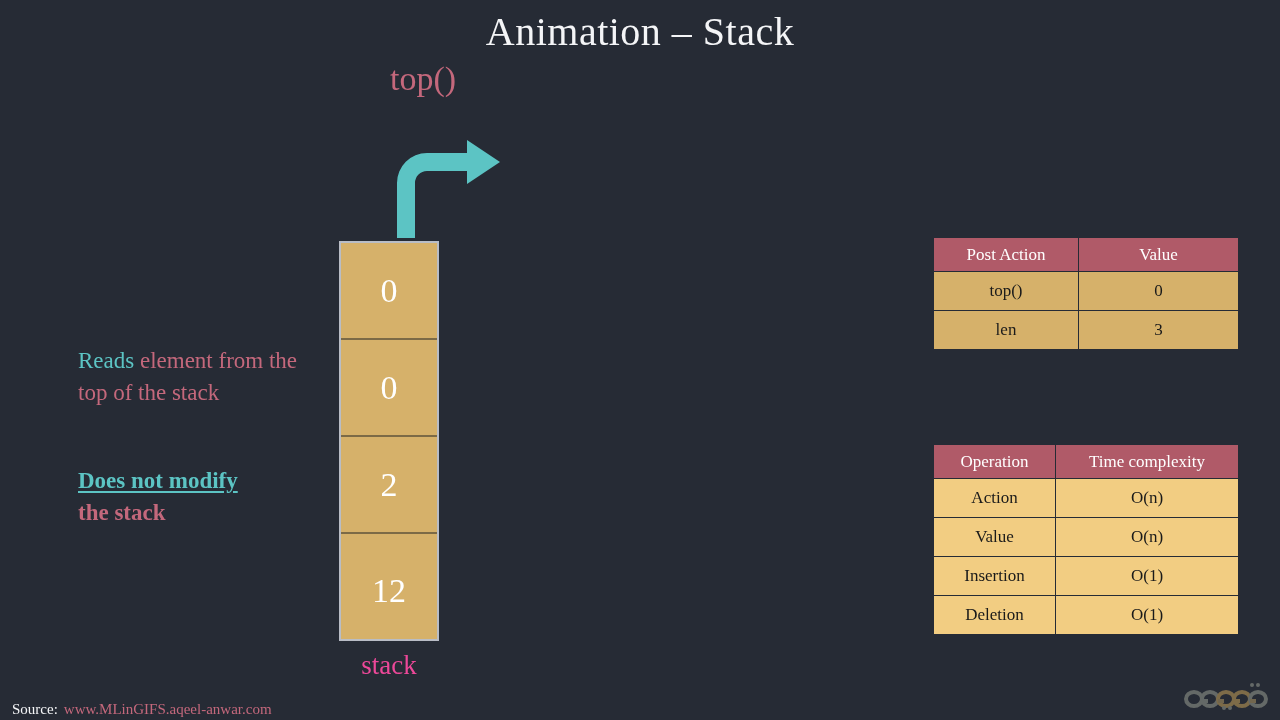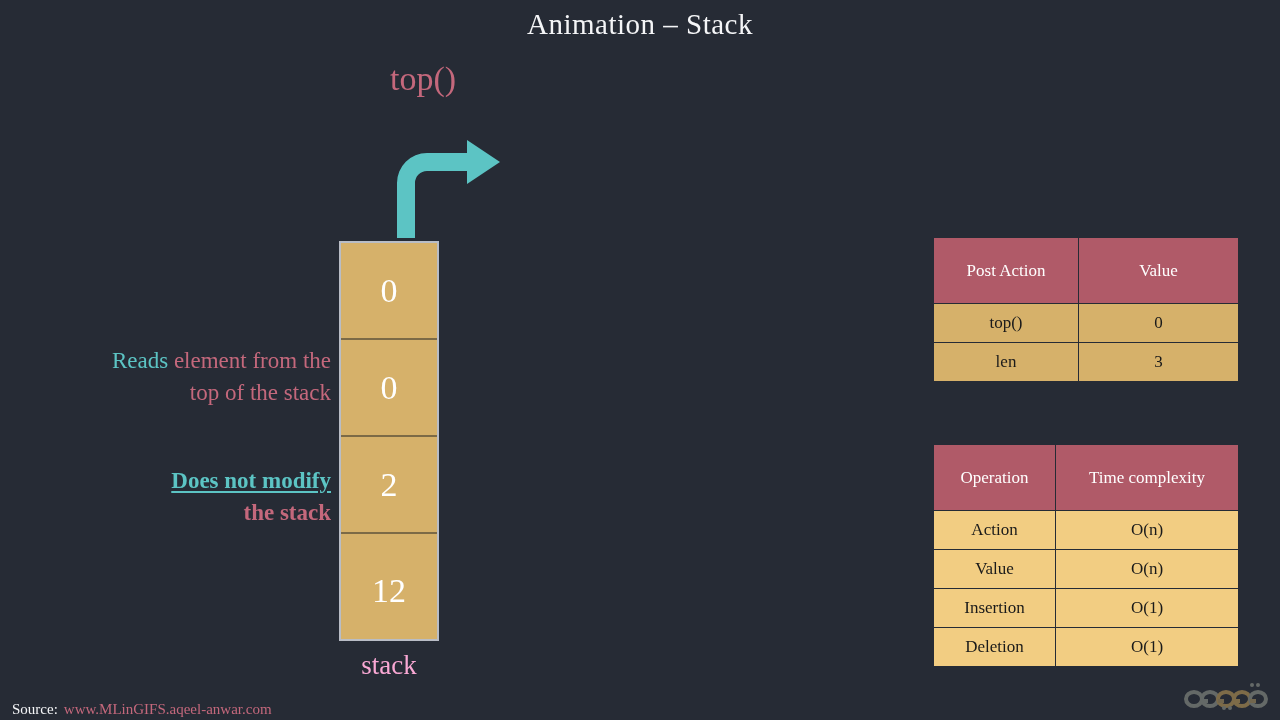--- a/index.html
+++ b/index.html
@@ -22,21 +22,21 @@
   }
 
   
   #page-title {
     position: absolute;
     left: 0;
     top: 8px;
     width: 1280px;
     text-align: center;
     color: #f4f5f7;
-    font-size: 29px;
+    font-size: 40px;
     letter-spacing: 0.5px;
   }
   #subtitle {
     position: absolute;
     left: 390px;
     top: 60px;
     color: #c4687c;
     font-size: 34px;
   }
 
@@ -71,31 +71,31 @@
     border-bottom: 2px solid #7c6a46;
   }
   .stack-cell:last-child { border-bottom: none; margin-top: 8px; }
 
   #stack-label {
     position: absolute;
     left: 339px;
     top: 650px;
     width: 100px;
     text-align: center;
-    color: #f9a8d4;
+    color: #ec4899;
     font-size: 27px;
   }
 
   
   #desc-block {
     position: absolute;
     left: 78px;
     top: 345px;
     width: 253px;
-    text-align: right;
+    text-align: left;
     font-size: 23px;
     line-height: 32px;
   }
   .desc-para { margin: 0; }
   .desc-para + .desc-para { margin-top: 56px; font-weight: bold; }
   .hl-teal { color: #5cc4c4; }
   .hl-rose { color: #c4687c; }
   .hl-teal-u { color: #5cc4c4; text-decoration: underline; text-underline-offset: 3px; }
 
   
@@ -105,21 +105,21 @@
     table-layout: fixed;
     font-size: 17px;
   }
   .data-table th {
     background: #b05a68;
     color: #ffffff;
     font-weight: normal;
     height: 33px;
     border: 1px solid #262b35;
     text-align: center;
-    padding: 16px 4px;
+    padding: 0 4px;
   }
   .data-table td {
     color: #1a1a1a;
     height: 38px;
     border: 1px solid #262b35;
     text-align: center;
     padding: 0 4px;
   }
   #post-action-table { left: 933px; top: 237px; width: 287px; }
   #post-action-table td { background: #d6b16a; }

